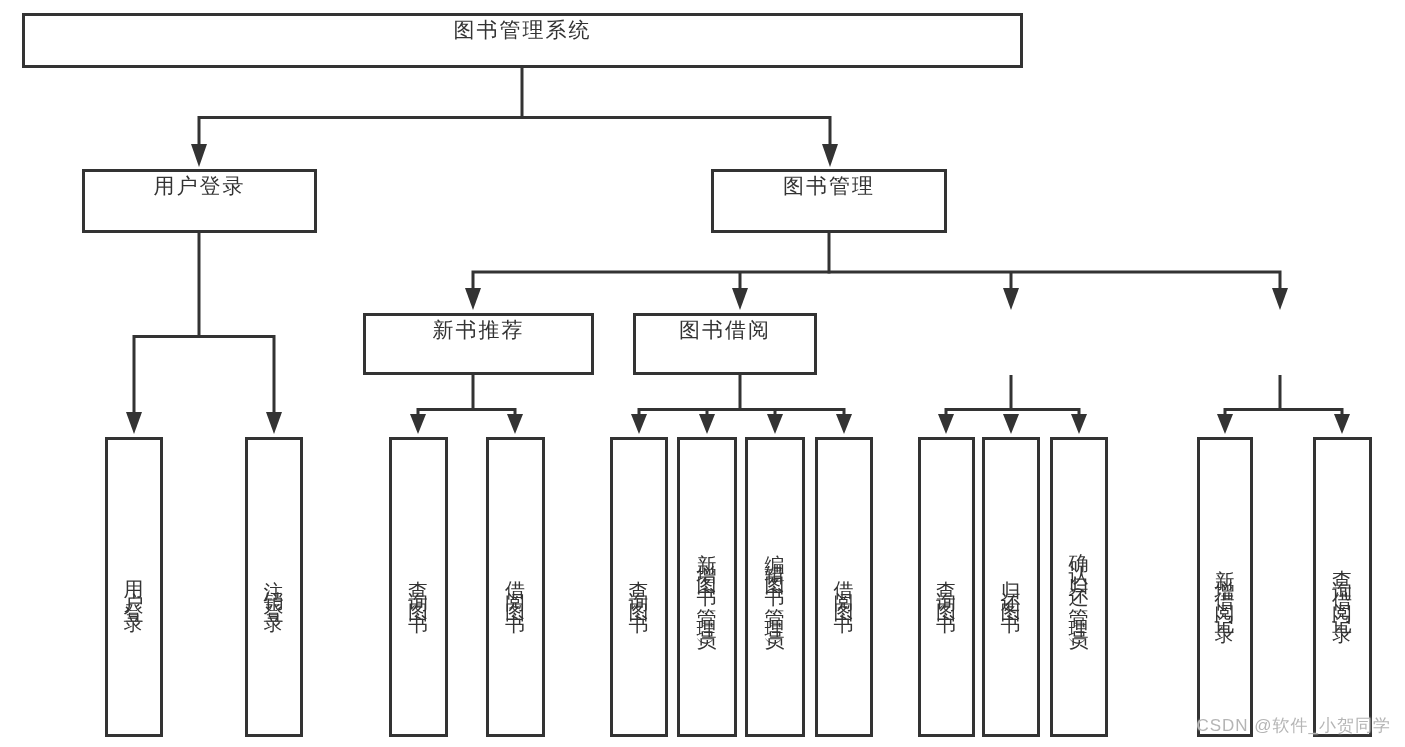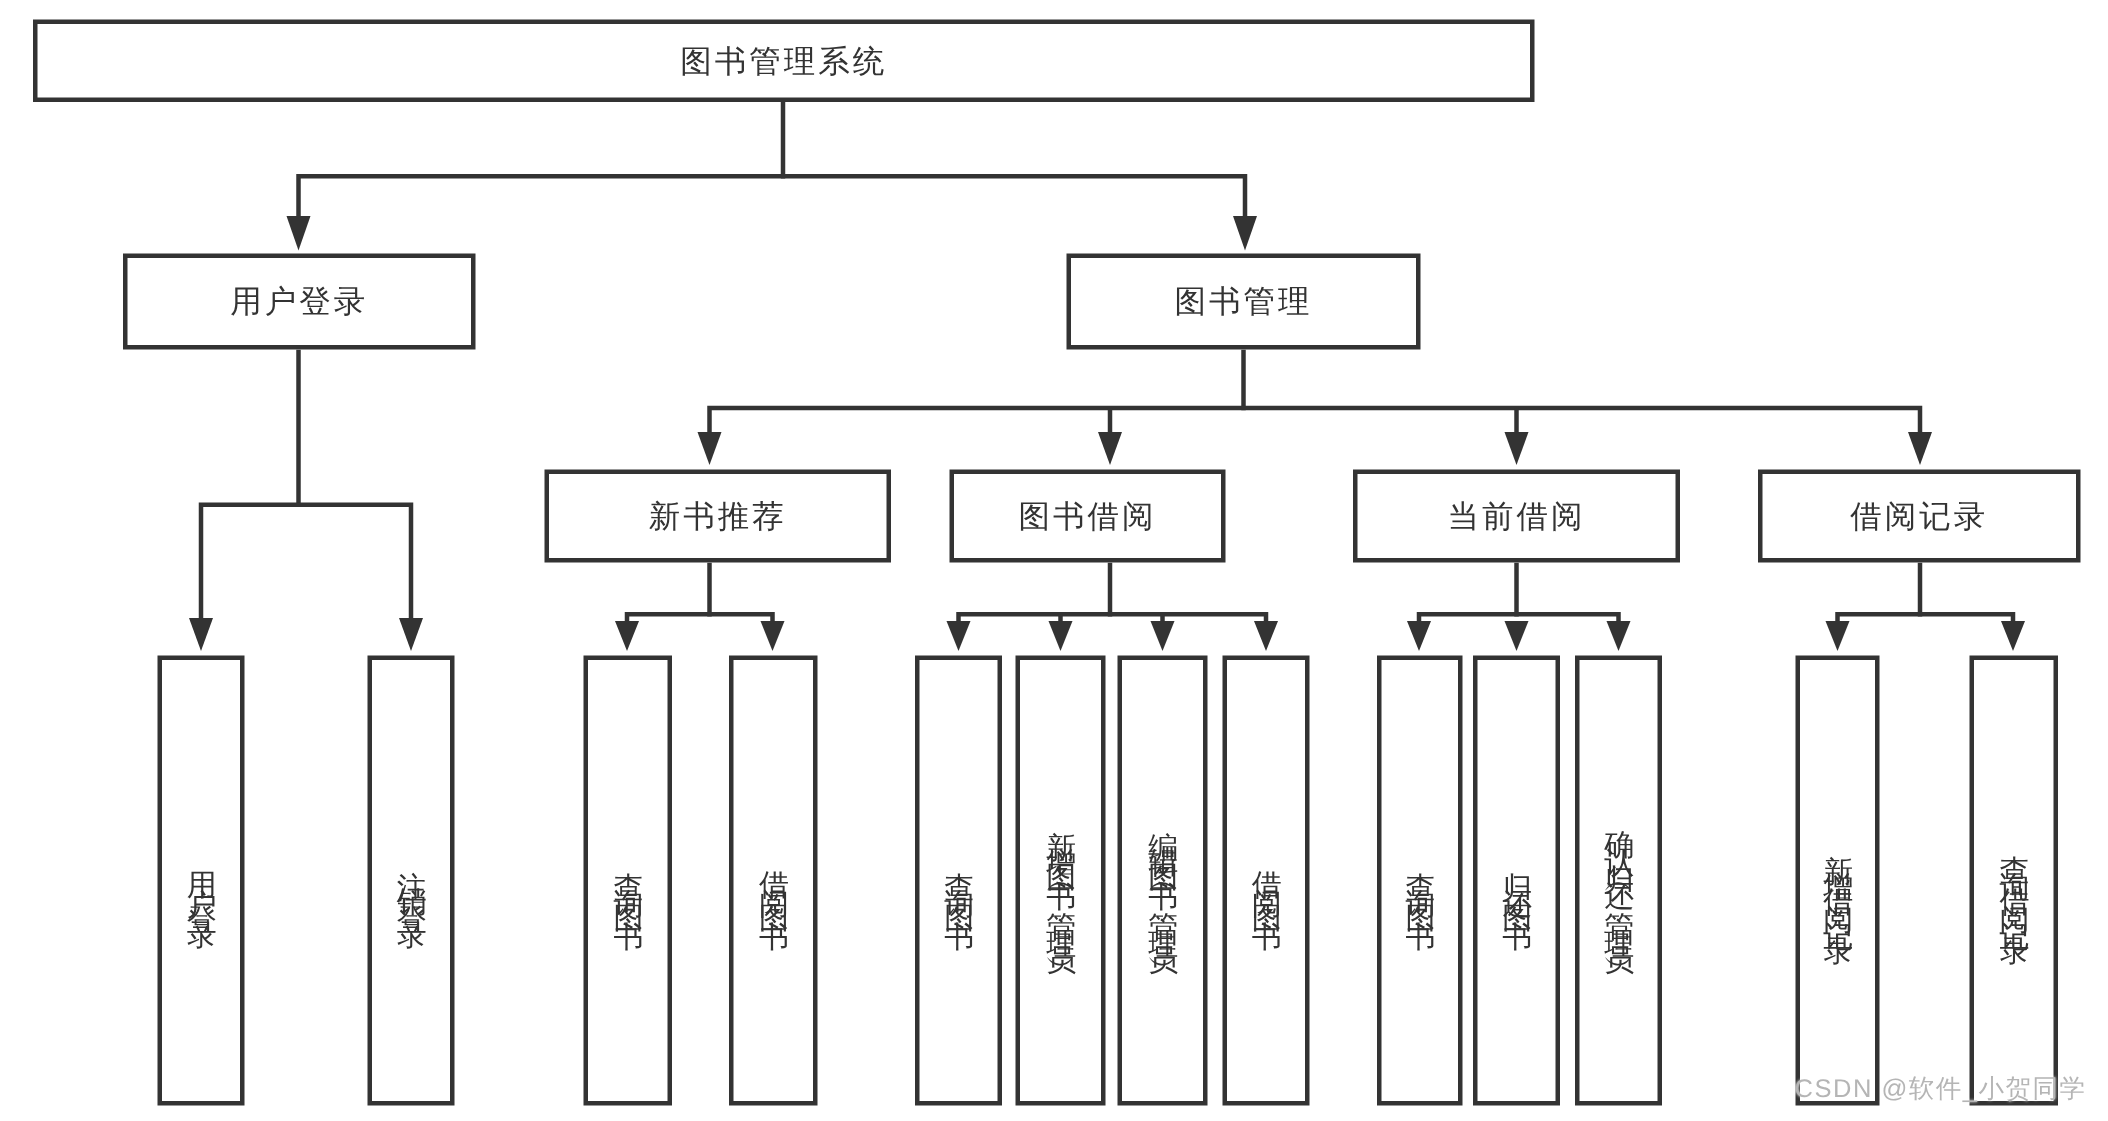--- a/index.html
+++ b/index.html
@@ -9,21 +9,21 @@
     background:var(--bg,#ffffff);
     font-family:"Liberation Sans","DejaVu Sans",sans-serif;
     overflow:hidden;
   }
   svg.wires { position:absolute; left:0; top:0; width:1405px; height:747px; }
   svg.wires line, svg.wires polyline { stroke:var(--line,#333333); stroke-width:3; fill:none; }
   svg.wires polygon { fill:var(--line,#333333); stroke:none; }
   .hbox {
     position:absolute; box-sizing:border-box;
     border:3px solid var(--line,#333333); background:#fff;
-    display:flex; align-items:center; justify-content:center;
+    display:flex; justify-content:center;
     font-size:21px; color:var(--text,#333333); letter-spacing:2px;
     white-space:nowrap;
   }
   .vbox {
     position:absolute; box-sizing:border-box;
     border:3px solid var(--line,#333333); background:#fff;
     display:flex; align-items:center; justify-content:center;
   }
   .vbox .vtext {
     writing-mode:vertical-rl; text-orientation:mixed;
@@ -112,26 +112,20 @@
   <div class="hbox" style="left:711px;top:169px;width:236px;height:64px">
     <span>图书管理</span>
   </div>
 
   <div class="hbox" style="left:363px;top:313px;width:231px;height:62px">
     <span>新书推荐</span>
   </div>
   <div class="hbox" style="left:633px;top:313px;width:184px;height:62px">
     <span>图书借阅</span>
   </div>
-  <div class="hbox" style="left:902px;top:313px;width:218px;height:62px">
-    <span>当前借阅</span>
-  </div>
-  <div class="hbox" style="left:1172px;top:313px;width:215px;height:62px">
-    <span>借阅记录</span>
-  </div>
 
   <div class="vbox" style="left:105px;top:437px;width:58px;height:300px">
     <span class="vtext">用户登录</span>
   </div>
   <div class="vbox" style="left:245px;top:437px;width:58px;height:300px">
     <span class="vtext">注销登录</span>
   </div>
 
   <div class="vbox" style="left:389px;top:437px;width:59px;height:300px">
     <span class="vtext">查询图书</span>

